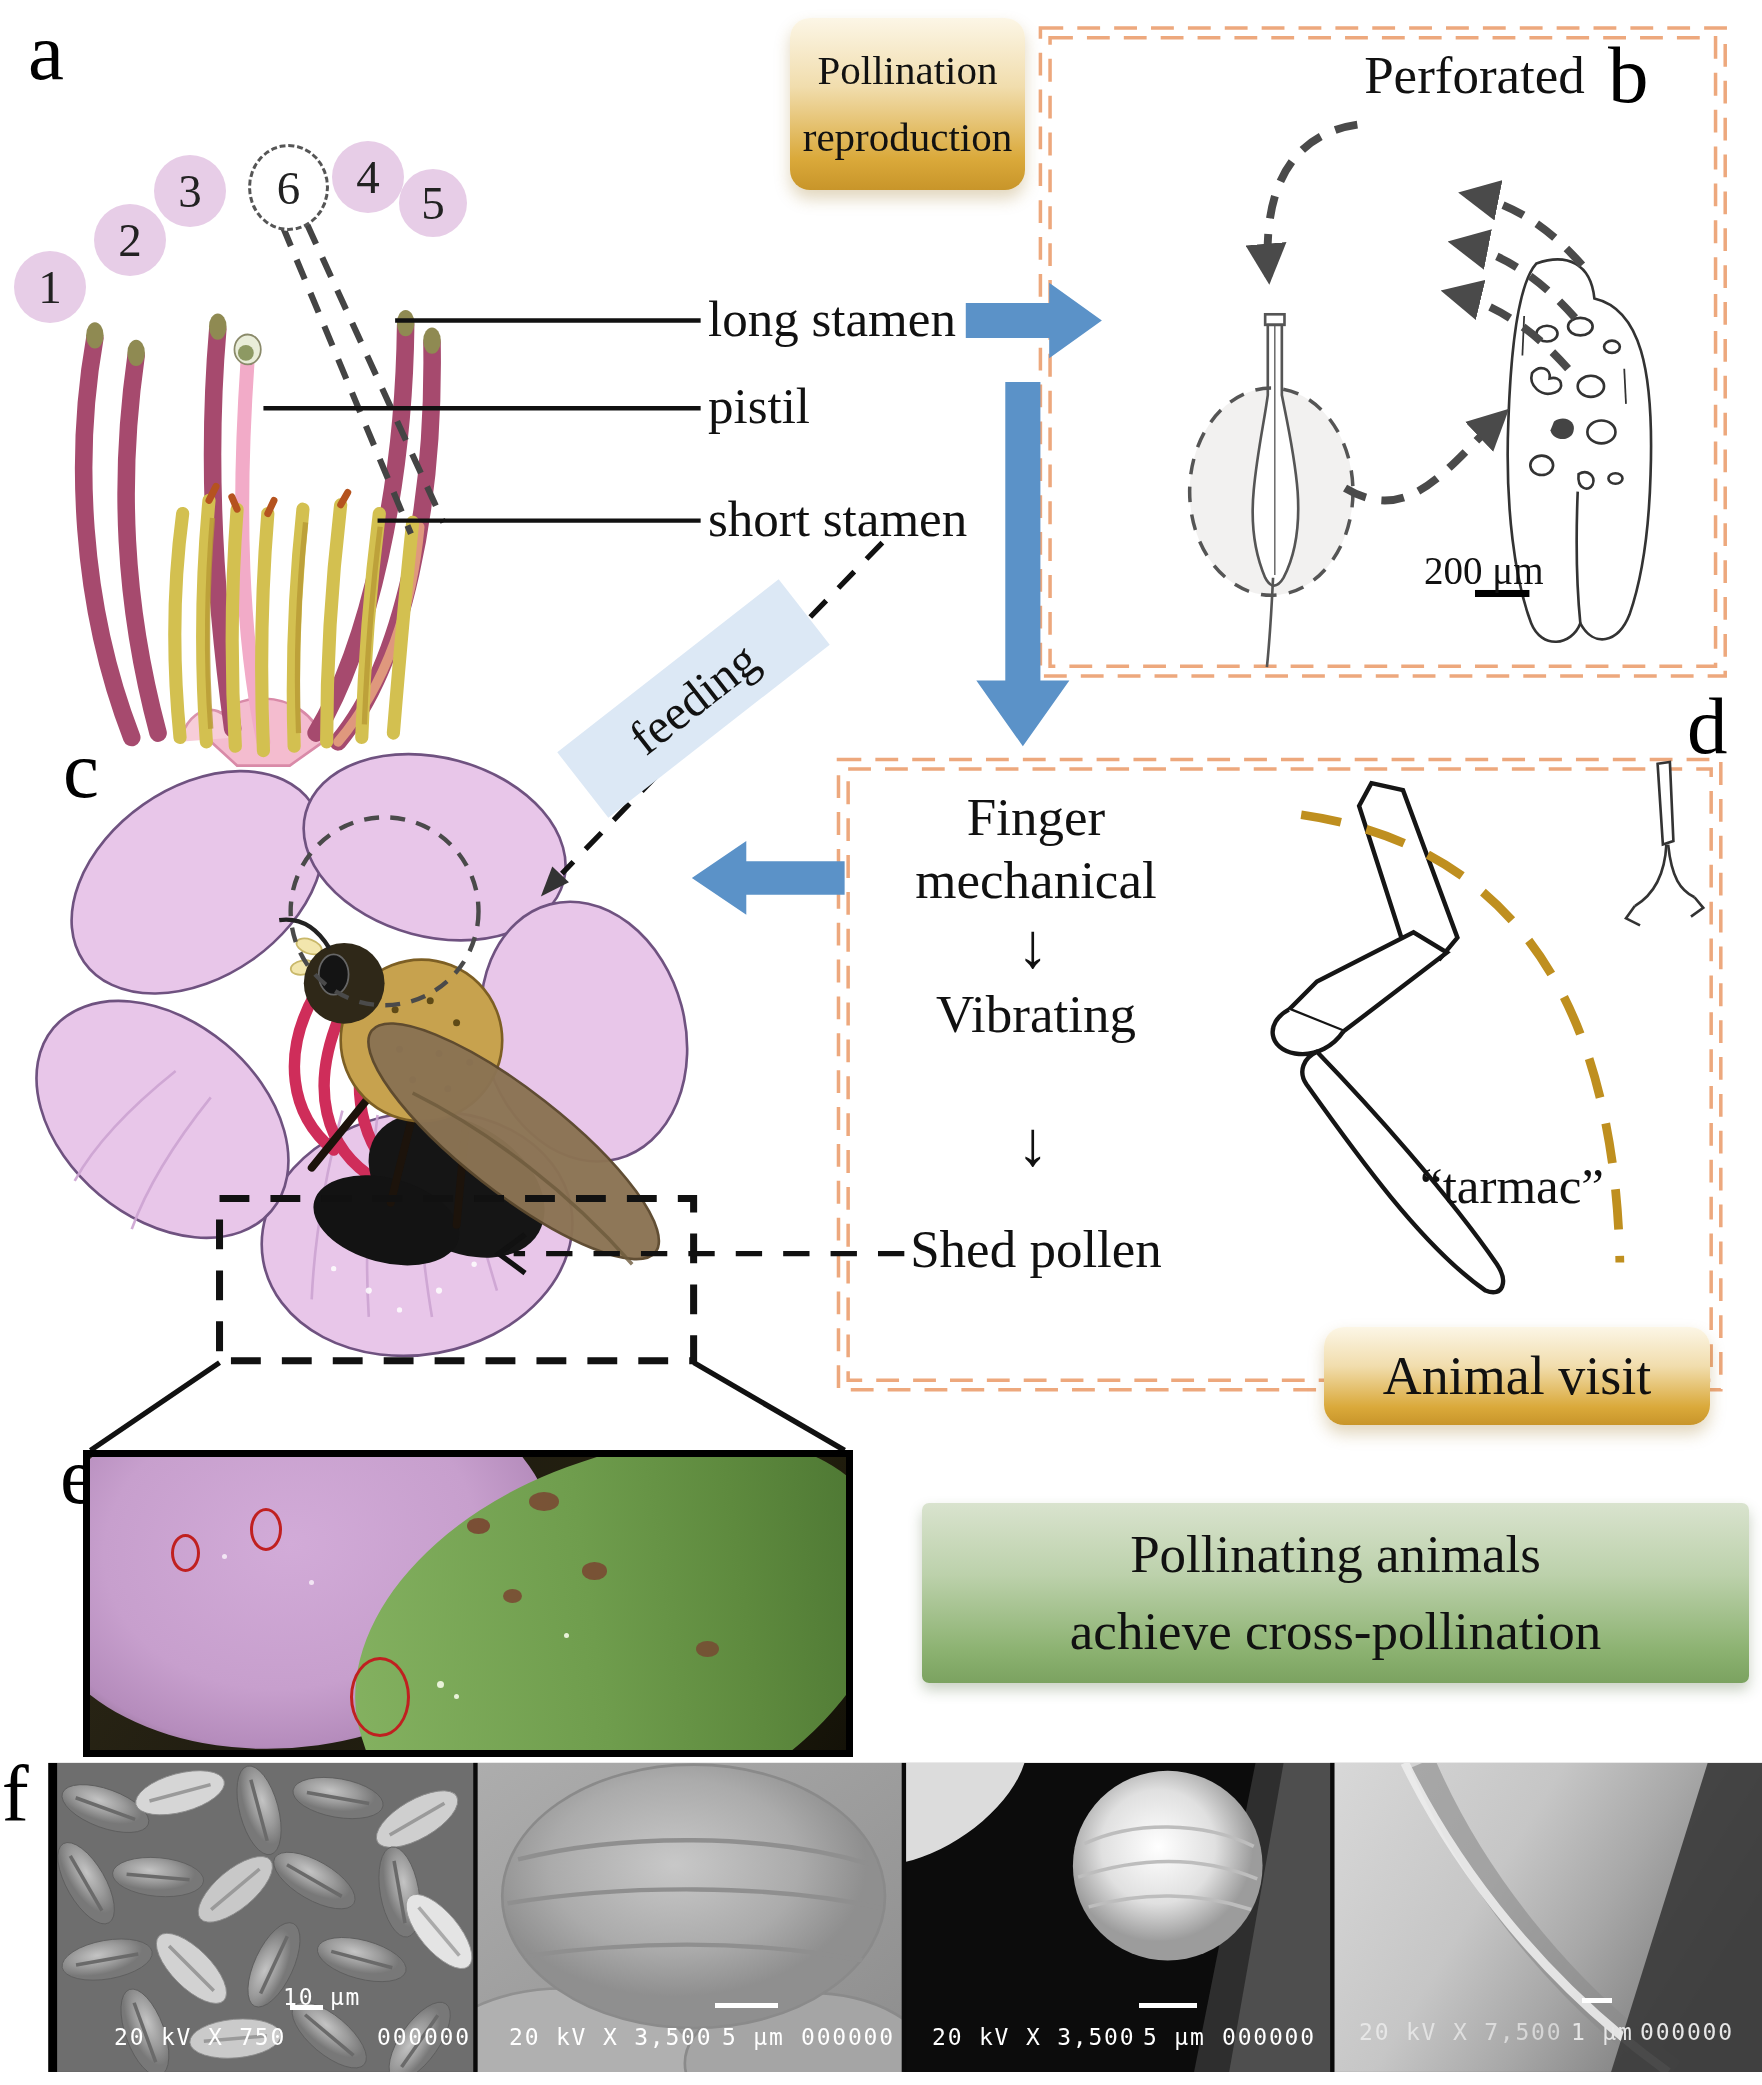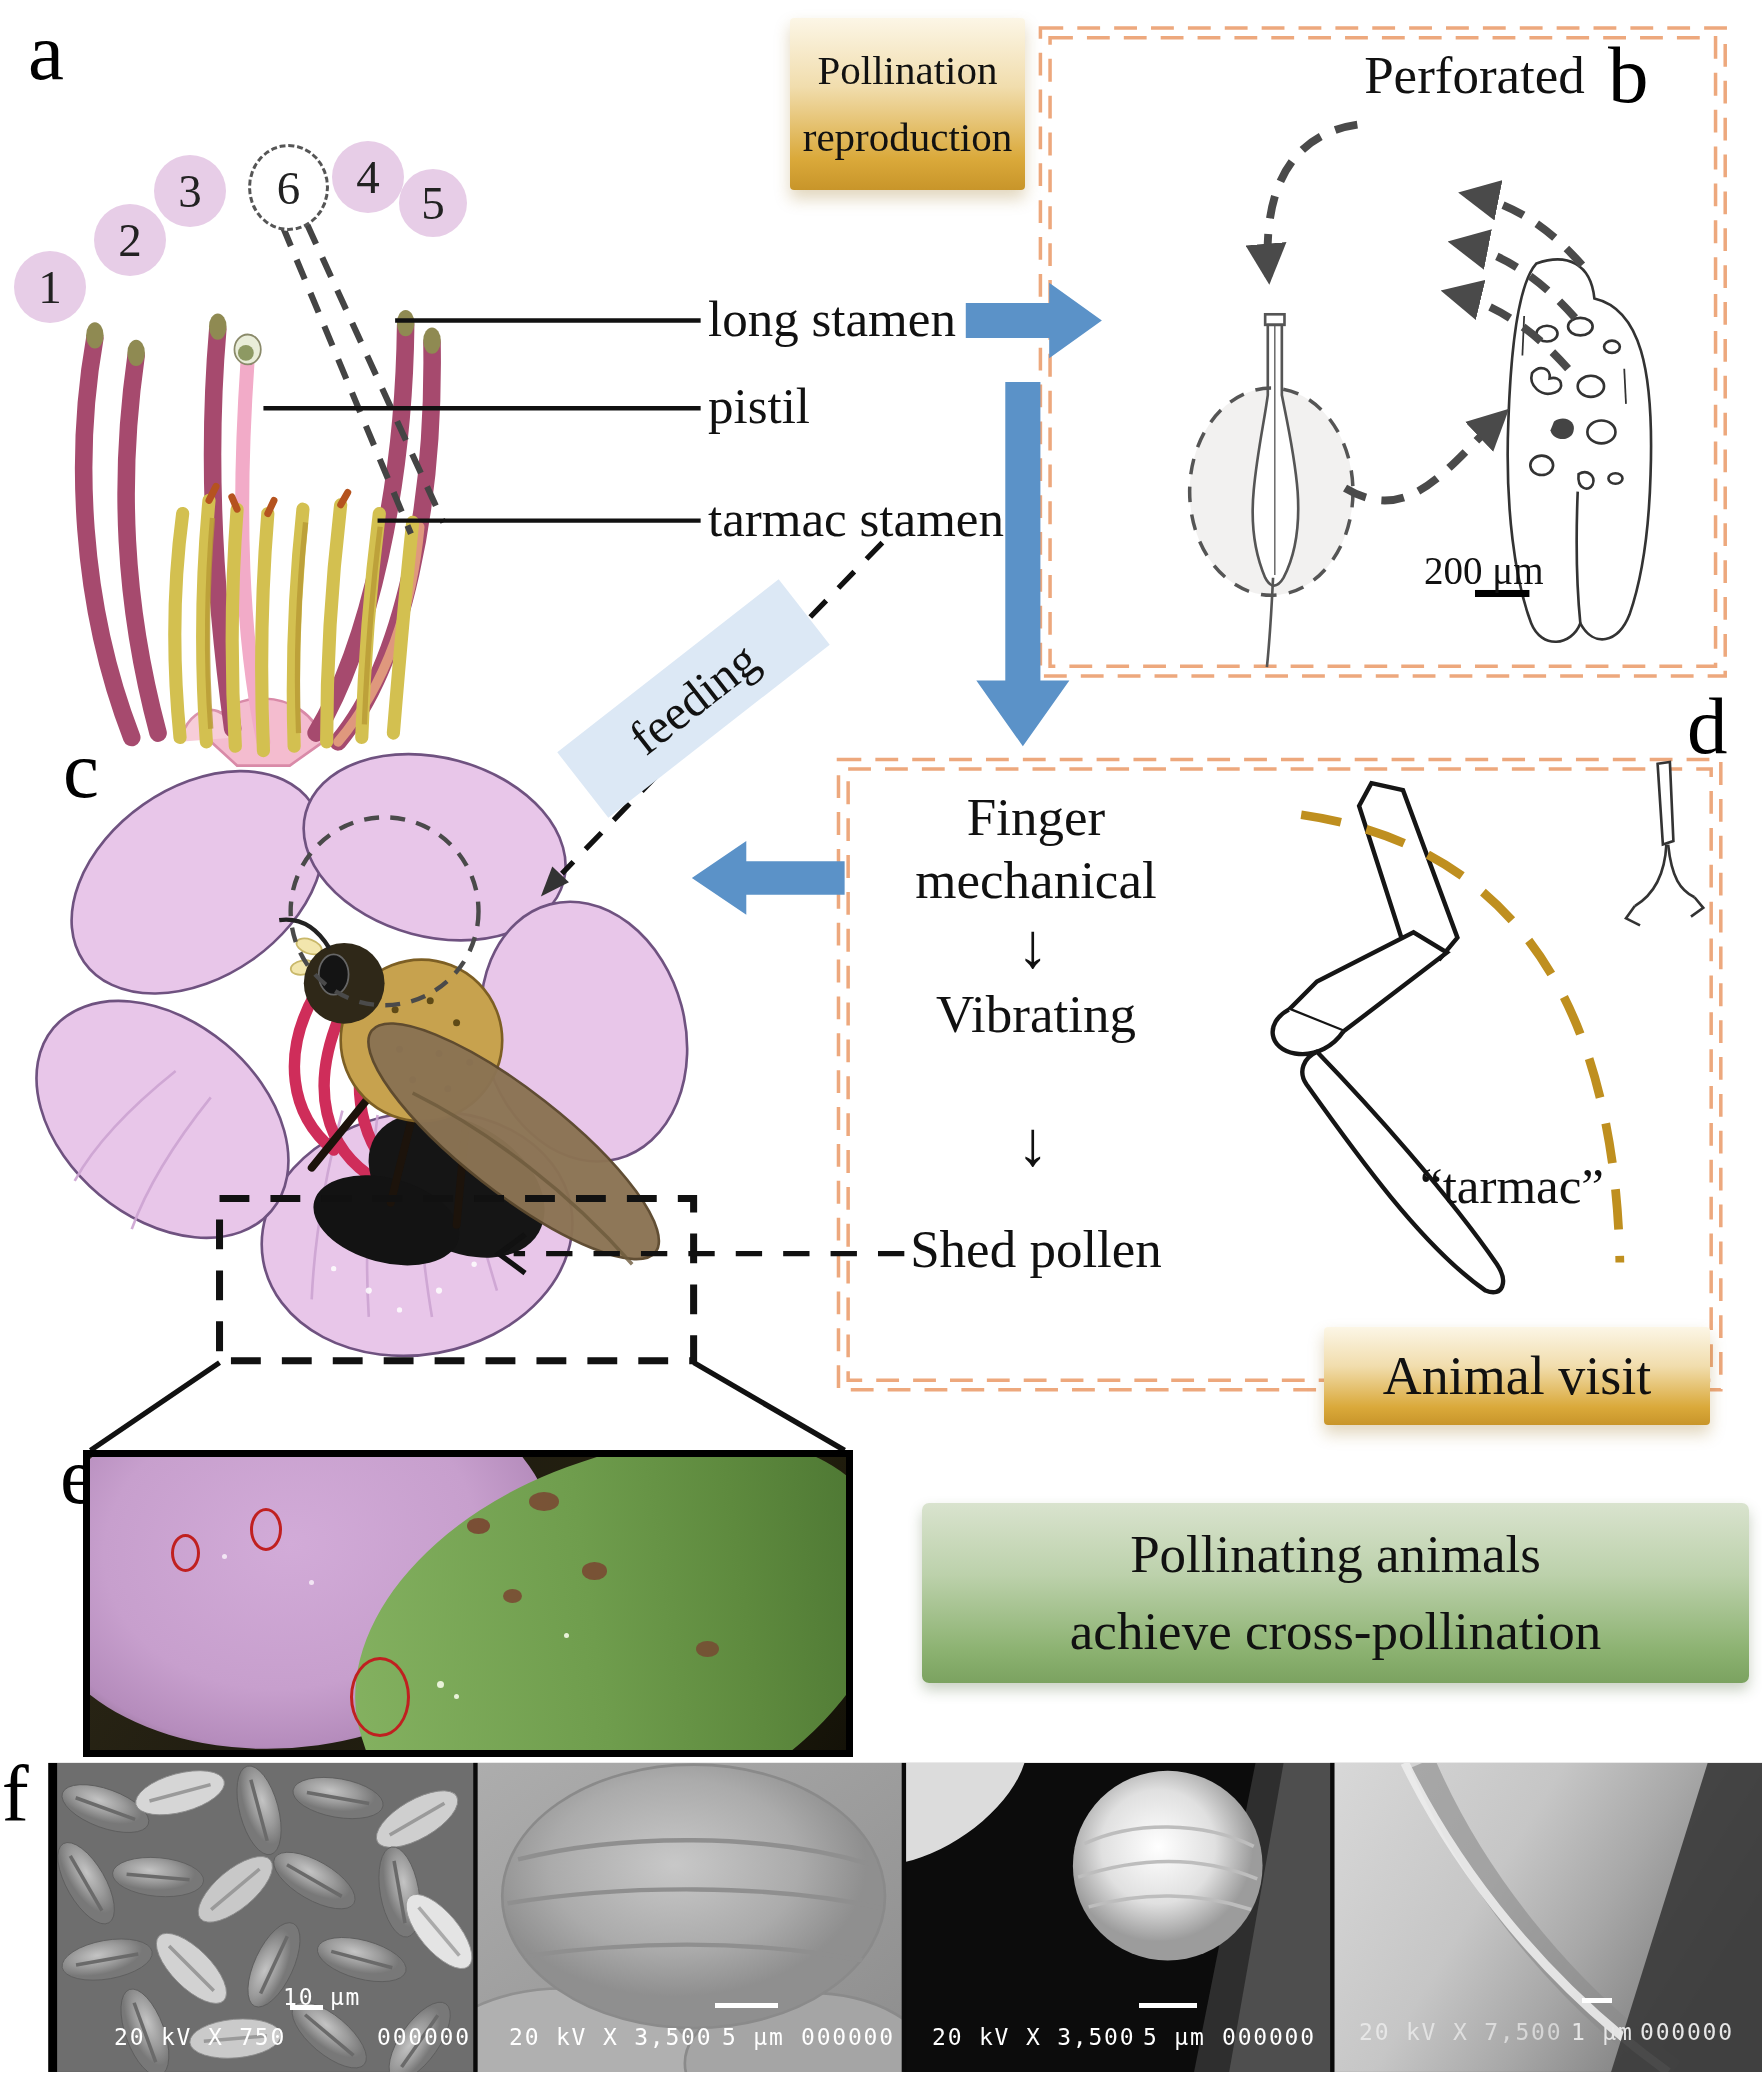--- a/index.html
+++ b/index.html
@@ -8,21 +8,21 @@
   .abs{position:absolute;}
   #art{position:absolute;left:0;top:0;z-index:1;}
   .htm{z-index:2;}
   .panel-label{font-size:81px;line-height:1;color:#000;}
   .numcircle{width:72px;height:72px;border-radius:50%;background:#e7cde7;
              display:flex;align-items:center;justify-content:center;
              font-size:47px;color:#222;}
   .numcircle.dashed{background:#ffffff;border:3.5px dashed #555;width:75px;height:81px;border-radius:50%;}
   .anat-label{font-size:51px;white-space:nowrap;}
   .goldbox{background:linear-gradient(180deg,#fcf6e6 0%,#f1ddad 40%,#daa93a 82%,#c8952a 100%);
-           border-radius:4px;box-shadow:0 8.8px 16px rgba(150,110,20,.28);
+           border-radius:20px;box-shadow:0 8.8px 16px rgba(150,110,20,.28);
            display:flex;flex-direction:column;align-items:center;justify-content:center;text-align:center;}
   .greenbox{background:linear-gradient(180deg,#d9e3ce 0%,#bcd1ab 40%,#8cb271 82%,#7ba260 100%);
             box-shadow:0 7px 14px rgba(60,90,40,.28);border-radius:7px;
             display:flex;flex-direction:column;align-items:center;justify-content:center;text-align:center;}
   .dsteps{font-size:53px;text-align:center;line-height:1.18;}
   .downglyph{font-size:63px;line-height:1;}
   .feedbox{background:#dce8f5;display:flex;align-items:center;justify-content:center;
            font-size:49px;transform:rotate(-38deg);}
   .photo{border:7px solid #000;overflow:hidden;
          background:linear-gradient(120deg,#2c2716 0%,#1f1c10 40%,#262210 70%,#141208 100%);}
@@ -435,21 +435,21 @@
     </div>
 <div class="abs htm numcircle" style="left:332px;top:141px;">
       <span>4</span>
     </div>
 <div class="abs htm numcircle" style="left:399px;top:169px;width:68px;height:68px;">
       <span>5</span>
     </div>
 
 <div class="abs htm anat-label" style="left:708px;top:290px;">long stamen</div>
 <div class="abs htm anat-label" style="left:708px;top:377px;">pistil</div>
-<div class="abs htm anat-label" style="left:708px;top:490px;">tarmac stamen</div>
+<div class="abs htm anat-label" style="left:708px;top:490px;">short stamen</div>
 
 <div class="abs htm goldbox" style="left:790px;top:17.6px;width:235px;height:172px;font-size:41px;line-height:1.62;">
   <span>Pollination</span>
   <span>reproduction</span>
 </div>
 
 <div class="abs htm" style="left:1255px;top:37px;width:439px;text-align:center;font-size:53px;line-height:1.45;">
   <span style="display:block;">Perforated</span>
 </div>
 

